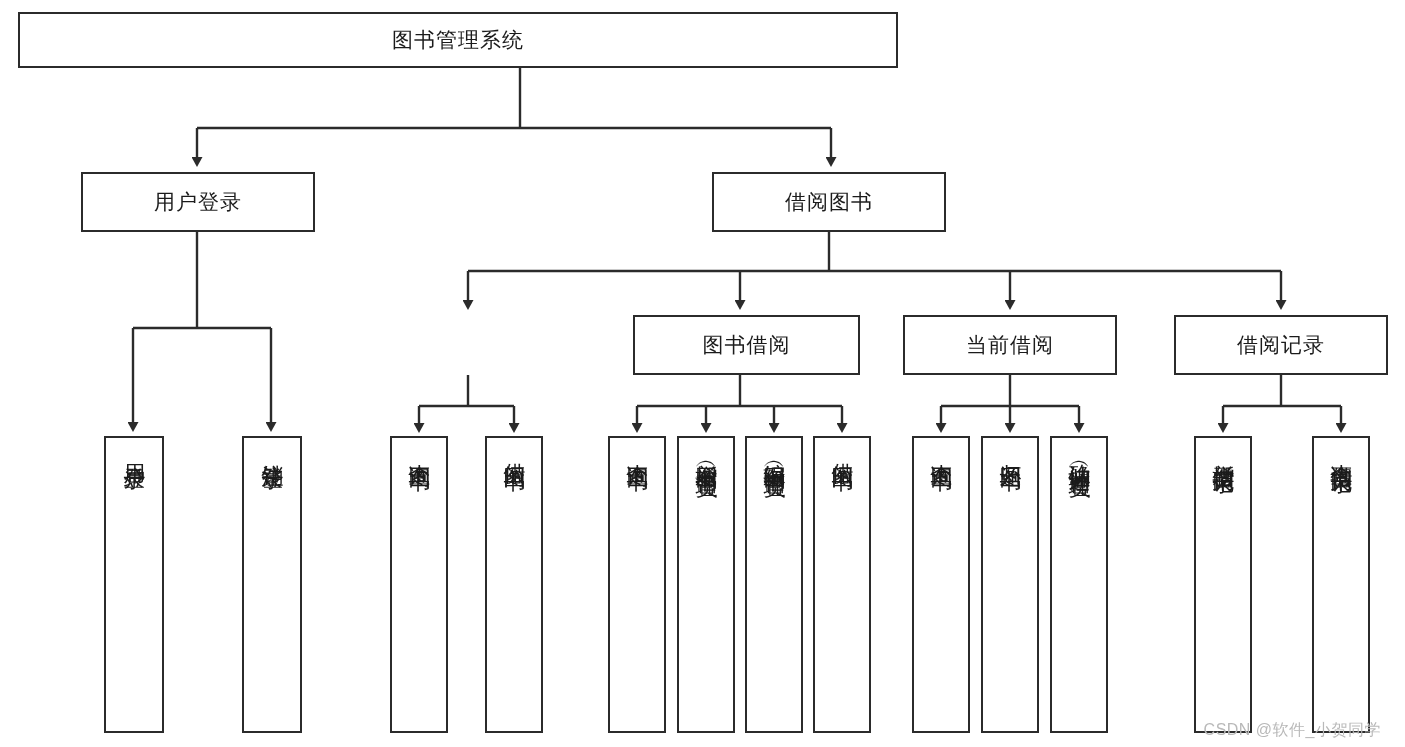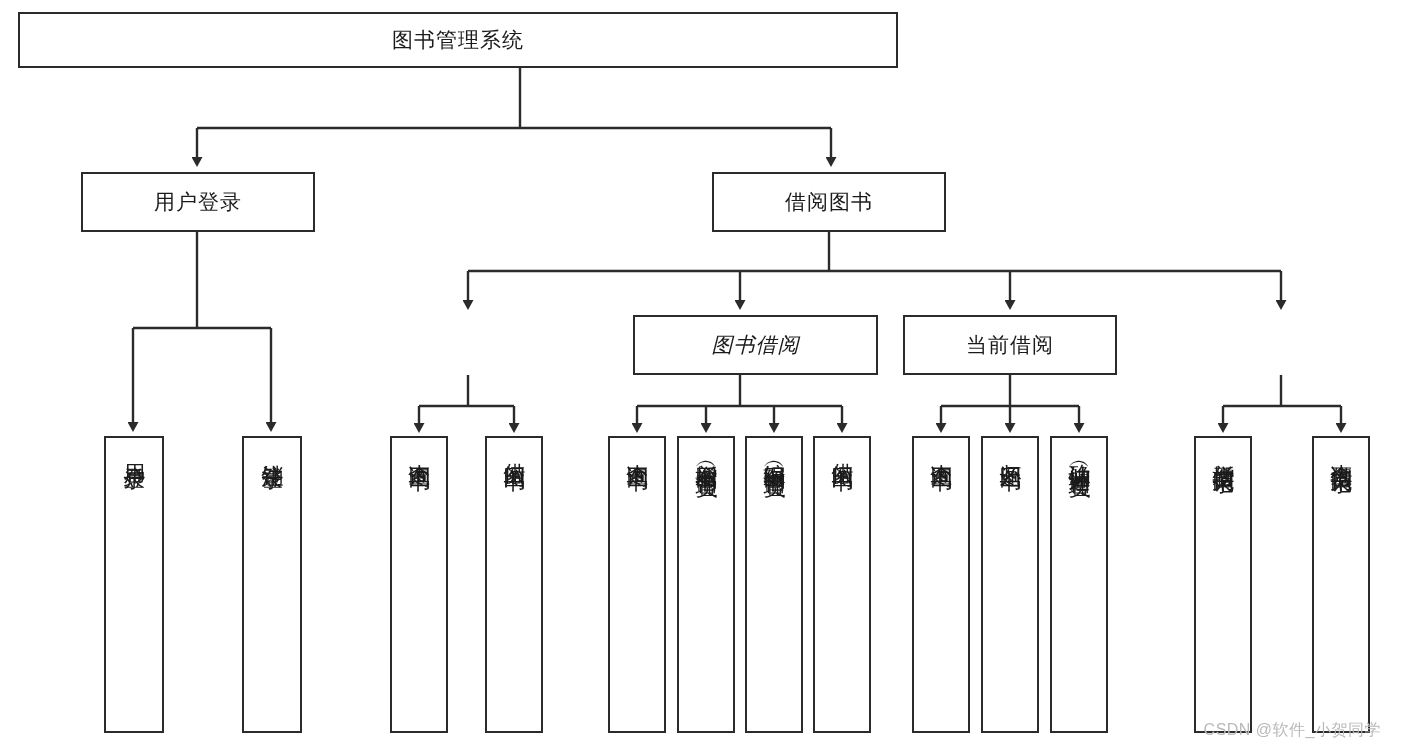--- a/index.html
+++ b/index.html
@@ -114,25 +114,28 @@
     <span class="lbl">图书管理系统</span>
   </div>
 
   <div class="node" style="left:81px;top:172px;width:234px;height:60px;">
     <span class="lbl">用户登录</span>
   </div>
   <div class="node" style="left:712px;top:172px;width:234px;height:60px;">
     <span class="lbl">借阅图书</span>
   </div>
 
-  <div class="node" style="left:633px;top:315px;width:245px;height:60px;font-style:italic;">
+  <div class="node" style="left:633px;top:315px;width:227px;height:60px;">
     <span class="lbl">图书借阅</span>
   </div>
   <div class="node" style="left:903px;top:315px;width:214px;height:60px;">
     <span class="lbl">当前借阅</span>
+  </div>
+  <div class="node" style="left:1174px;top:315px;width:214px;height:60px;">
+    <span class="lbl">借阅记录</span>
   </div>
 
   <div class="node vert" style="left:104px;top:436px;width:60px;height:297px;">
     <span class="lbl">用户登录</span>
   </div>
   <div class="node vert" style="left:242px;top:436px;width:60px;height:297px;">
     <span class="lbl">注销登录</span>
   </div>
 
   <div class="node vert" style="left:390px;top:436px;width:58px;height:297px;">

